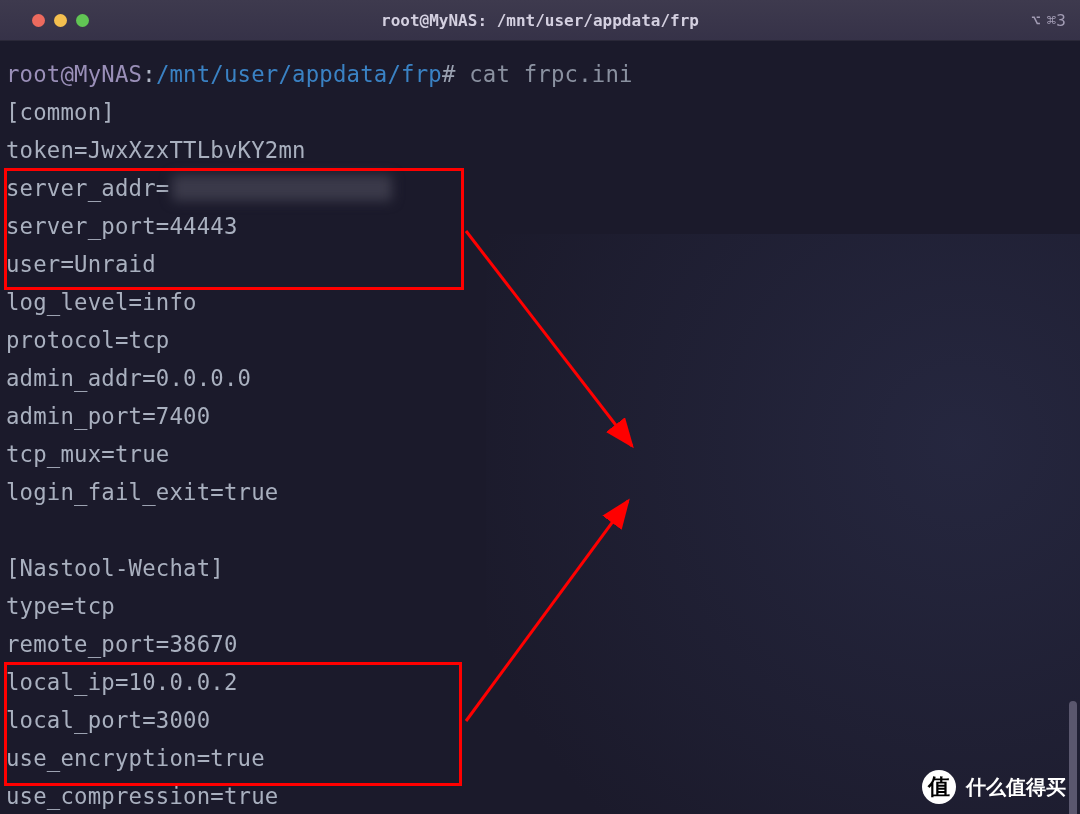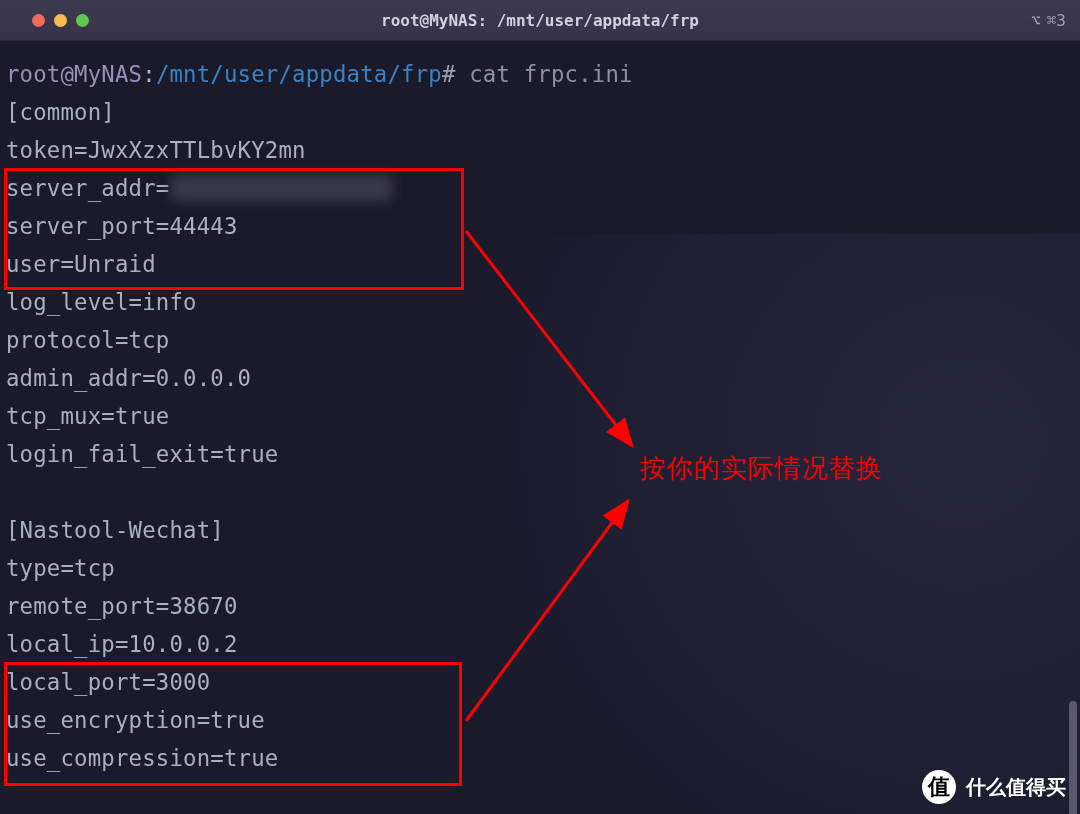--- a/index.html
+++ b/index.html
@@ -145,20 +145,21 @@
   <div class="terminal">
     <div class="line"><span class="prompt-user">root@MyNAS</span><span class="prompt-colon">:</span><span class="prompt-path">/mnt/user/appdata/frp</span><span class="prompt-hash">#</span> <span class="command">cat frpc.ini</span></div>
     <div class="line">[common]</div>
     <div class="line">token=JwxXzxTTLbvKY2mn</div>
     <div class="line"><span>server_addr=</span><span class="blur-box"></span></div>
     <div class="line">server_port=44443</div>
     <div class="line">user=Unraid</div>
     <div class="line">log_level=info</div>
     <div class="line">protocol=tcp</div>
     <div class="line">admin_addr=0.0.0.0</div>
+    <div class="line">admin_port=7400</div>
     <div class="line">tcp_mux=true</div>
     <div class="line">login_fail_exit=true</div>
     <div class="line">&nbsp;</div>
     <div class="line">[Nastool-Wechat]</div>
     <div class="line">type=tcp</div>
     <div class="line">remote_port=38670</div>
     <div class="line">local_ip=10.0.0.2</div>
     <div class="line">local_port=3000</div>
     <div class="line">use_encryption=true</div>
     <div class="line">use_compression=true</div>
@@ -169,21 +170,20 @@
     <svg class="arrows">
       <defs>
         <marker id="arrowhead" markerWidth="10" markerHeight="8" refX="9" refY="4" orient="auto" markerUnits="strokeWidth">
           <path d="M0,0 L10,4 L0,8 Z" fill="#ff0000"></path>
         </marker>
       </defs>
       <line x1="466" y1="190" x2="632" y2="405" stroke="#ff0000" stroke-width="3" marker-end="url(#arrowhead)"></line>
       <line x1="466" y1="680" x2="628" y2="460" stroke="#ff0000" stroke-width="3" marker-end="url(#arrowhead)"></line>
     </svg>
 
-    <div class="annotation">按你的实际情况替换</div>
 
     <div class="scrollbar"></div>
   </div>
 
   <div class="watermark">
     <div class="wm-circle">值</div>
     <span>什么值得买</span>
   </div>
 
 </div>

